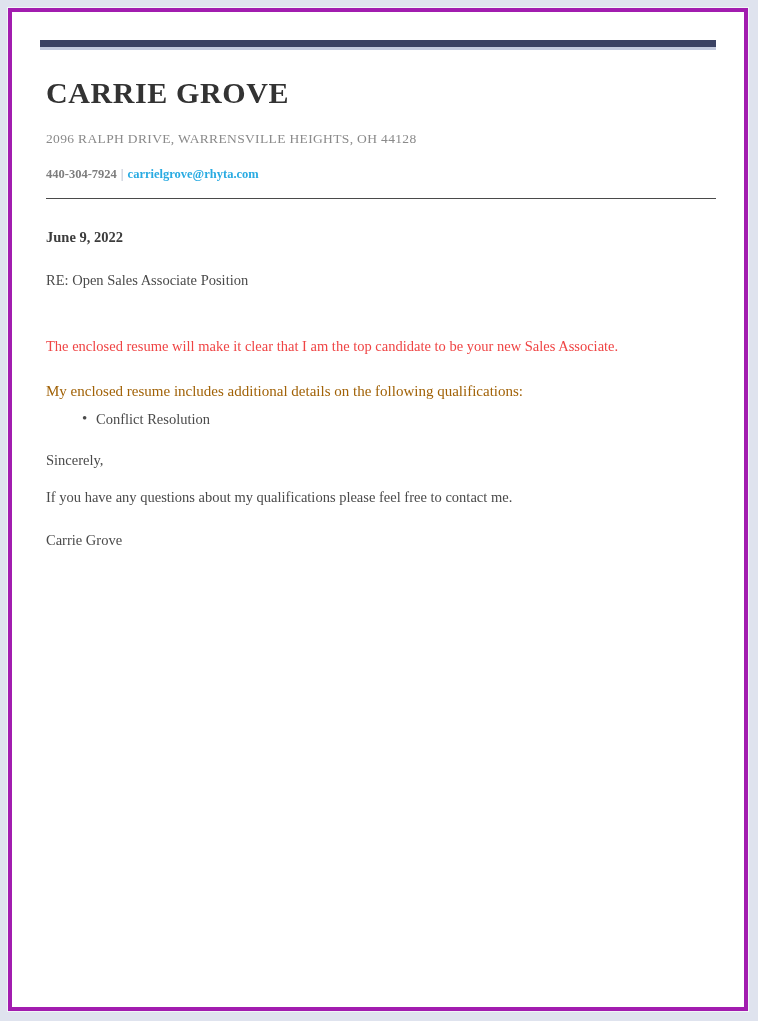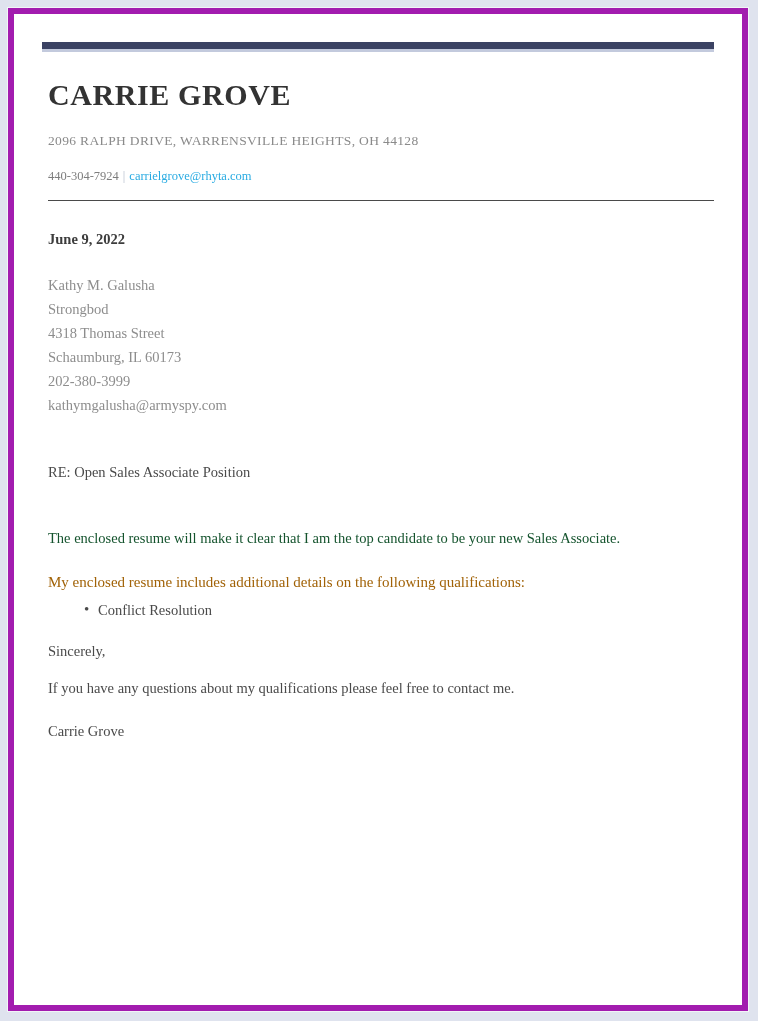--- a/index.html
+++ b/index.html
@@ -14,21 +14,21 @@
     overflow: hidden;
   }
 
   .page {
     position: absolute;
     left: 8px;
     top: 8px;
     width: 740px;
     height: 1003px;
     background: #ffffff;
-    border: 6px solid #a21caf;
+    border: 4px solid #a21caf;
     box-sizing: border-box;
     box-shadow: 0 0 0 1px rgba(255,255,255,0.6);
   }
 
   .content {
     padding: 28px 28px 0 28px;
   }
 
   
   .top-rule {
@@ -51,20 +51,21 @@
     font-size: 13.5px;
     color: #8a8a8a;
     letter-spacing: 0.35px;
     margin: 8px 0 20px 6px;
   }
 
   .contact-line {
     font-size: 12.5px;
     margin: 0 0 16px 6px;
     color: #7d7d7d;
+    font-weight: bold;
   }
   .contact-line .sep {
     color: #b9c0d0;
     margin: 0 4px;
   }
   .contact-line .email {
     color: #29abe2;
     text-decoration: none;
   }
 
@@ -104,21 +105,21 @@
   }
 
   .salutation {
     font-size: 14.5px;
     color: #4a4a4a;
     margin-bottom: 26px;
   }
 
   .para {
     font-size: 14.5px;
-    color: #14532d;
+    color: #ef4444;
     line-height: 1.72;
     margin-bottom: 20px;
     max-width: 690px;
   }
 
   .qual-intro {
     font-size: 15px;
     color: #a16207;
     line-height: 1.72;
     margin-bottom: 2px;
@@ -172,28 +173,20 @@
     <div class="contact-line">
       <span>440-304-7924</span><span class="sep">|</span><a class="email" href="#">carrielgrove@rhyta.com</a>
     </div>
 
     <div class="header-rule"></div>
 
     <div class="letter">
 
       <div class="date">June 9, 2022</div>
 
-      <div class="recipient">
-        <div>Kathy M. Galusha</div>
-        <div>Strongbod</div>
-        <div>4318 Thomas Street</div>
-        <div>Schaumburg, IL 60173</div>
-        <div>202-380-3999</div>
-        <div>kathymgalusha@armyspy.com</div>
-      </div>
 
       <div class="subject">RE: Open Sales Associate Position</div>
 
 
       <p class="para">The enclosed resume will make it clear that I am the top candidate to be your new Sales Associate.</p>
 
       <div class="qual-intro">My enclosed resume includes additional details on the following qualifications:</div>
 
       <ul class="quals">
         <li>Conflict Resolution</li>

